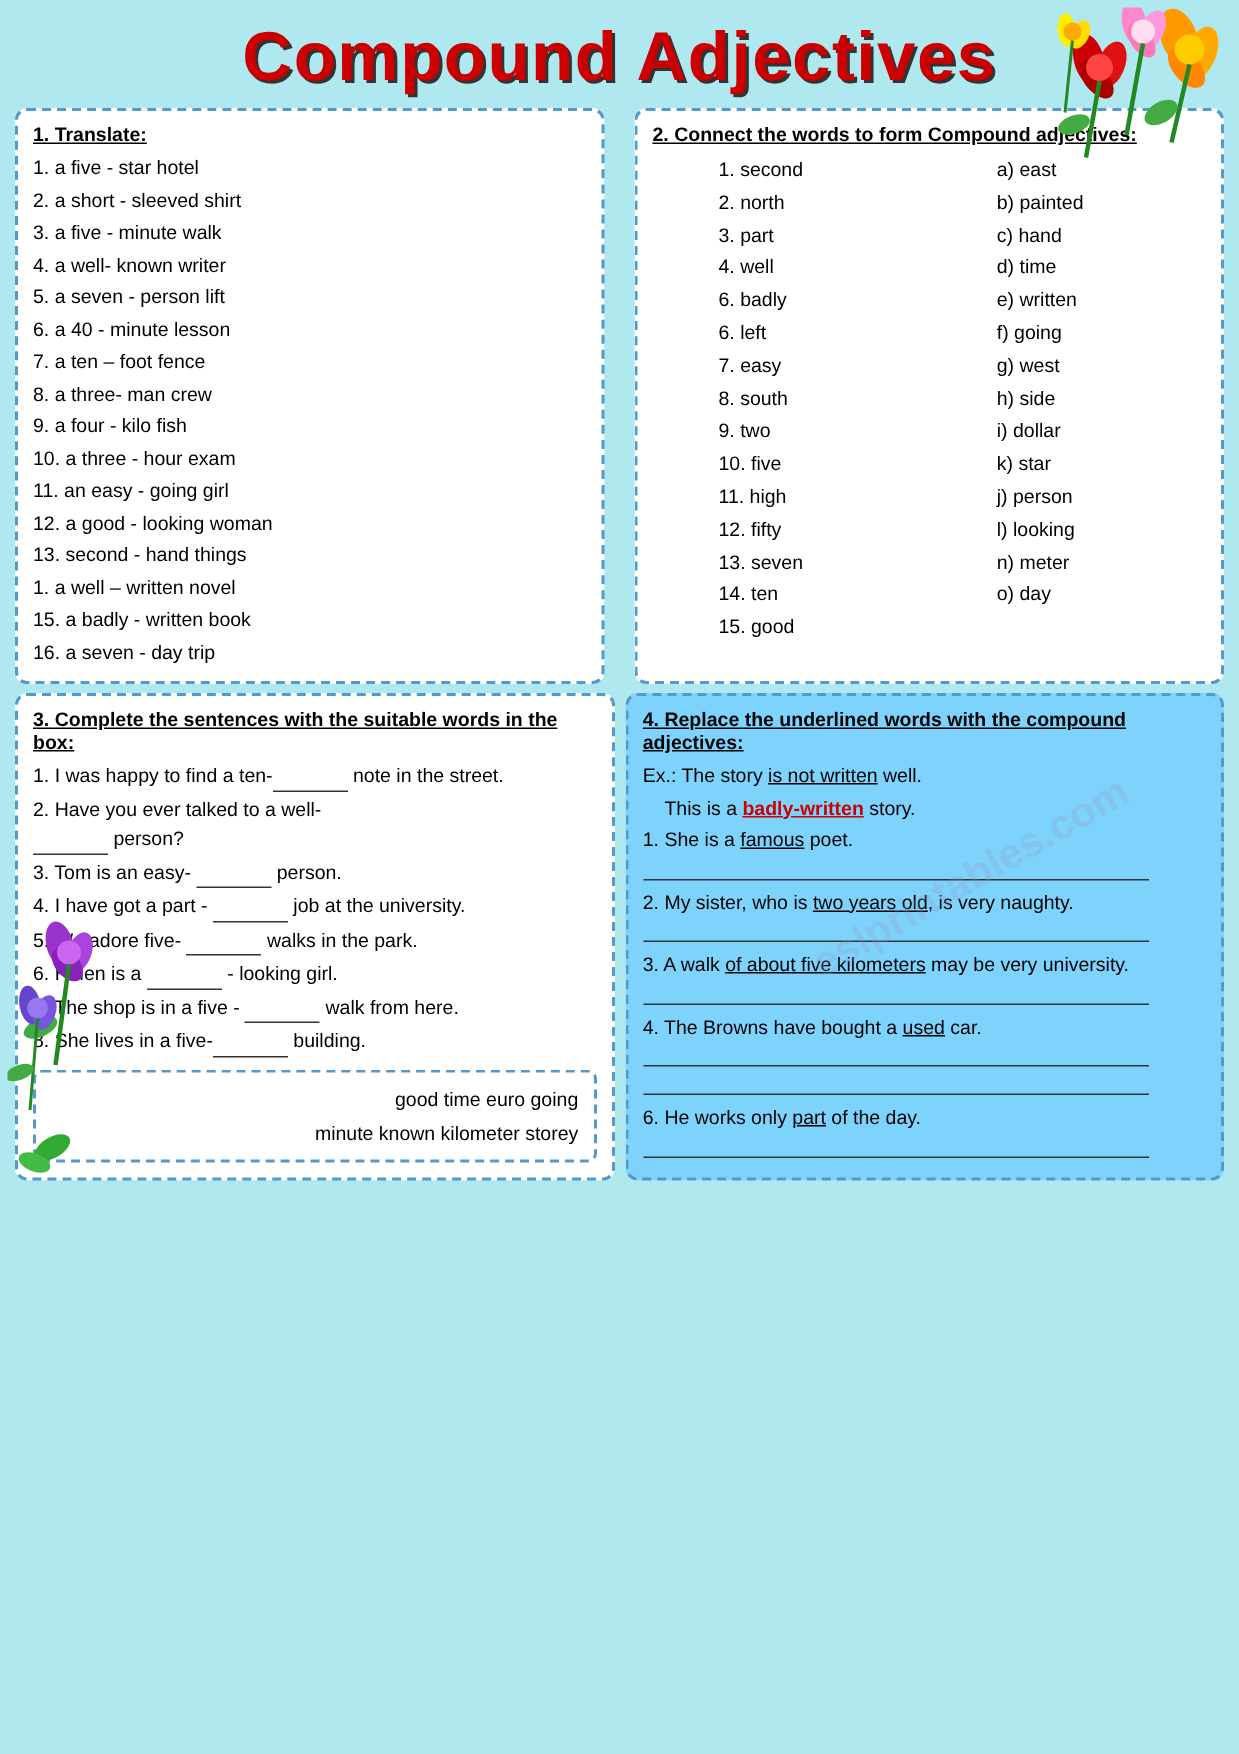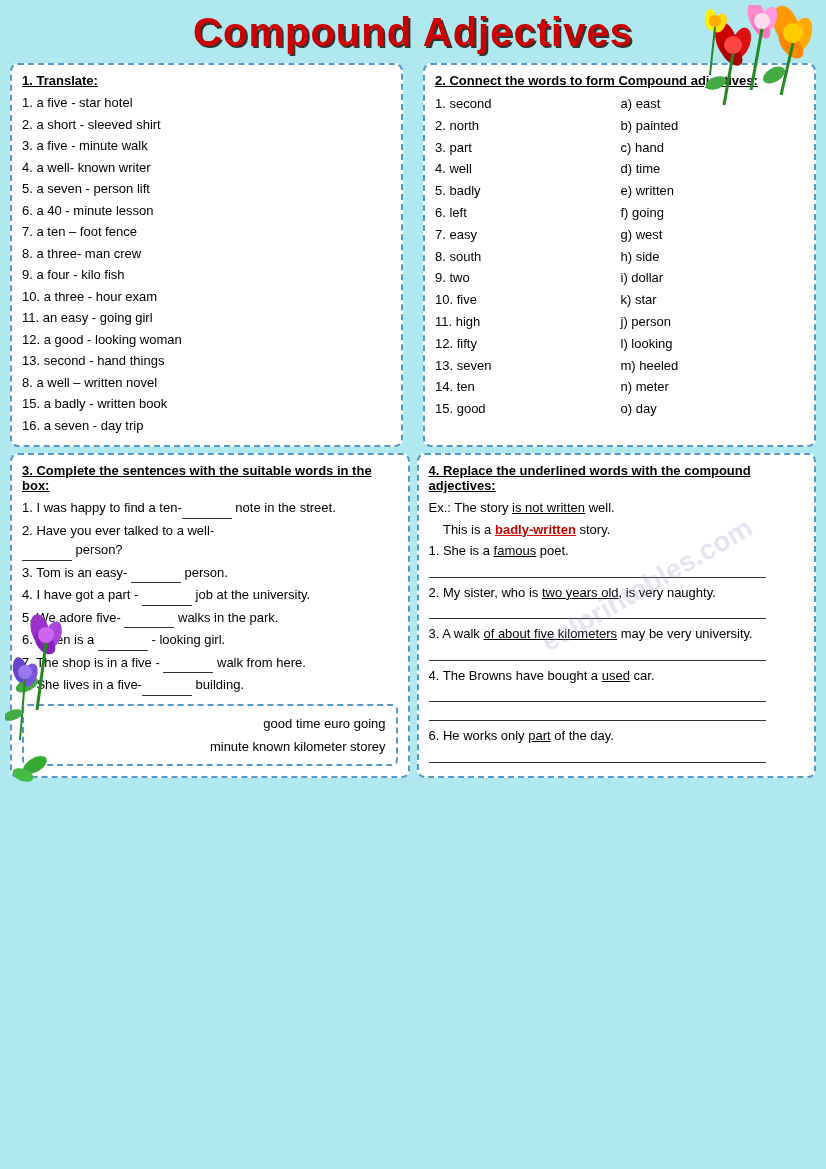--- a/index.html
+++ b/index.html
@@ -15,21 +15,21 @@
     }
 
     
     .title-container {
       text-align: center;
       margin-bottom: 8px;
       position: relative;
       z-index: 2;
     }
     .title {
-      font-size: 40px;
+      font-size: 46px;
       font-weight: bold;
       color: #cc0000;
       font-family: 'Comic Sans MS', cursive, sans-serif;
       text-shadow: 2px 2px 0px #333;
       letter-spacing: 1px;
     }
 
     
     .flower-top-right {
       position: absolute;
@@ -77,20 +77,21 @@
     }
 
     
     .connect-grid {
       display: grid;
       grid-template-columns: 1fr 1fr;
       gap: 2px;
     }
     .connect-left, .connect-right {
       font-size: 13px;
+      margin-left: 44px;
     }
     .connect-item {
       margin: 1px 0;
       line-height: 1.6;
     }
 
     
     .bottom-grid {
       display: grid;
       grid-template-columns: 1fr 1fr;
@@ -100,21 +101,21 @@
 
     .section3-box {
       background: white;
       border: 2px dashed #5599cc;
       border-radius: 8px;
       padding: 8px 10px;
       font-size: 13px;
     }
 
     .section4-box {
-      background: #ffffff;
+      background: #7dd3fc;
       border: 2px dashed #5599cc;
       border-radius: 8px;
       padding: 8px 10px;
       font-size: 13px;
     }
 
     .wordbox {
       border: 2px dashed #5599cc;
       border-radius: 6px;
       padding: 6px 10px;
@@ -231,36 +232,36 @@
     <div class="section-item">4. a well- known writer</div>
     <div class="section-item">5. a seven - person lift</div>
     <div class="section-item">6. a 40 -  minute lesson</div>
     <div class="section-item">7. a ten – foot fence</div>
     <div class="section-item">8. a three- man crew</div>
     <div class="section-item">9. a four - kilo fish</div>
     <div class="section-item">10. a three - hour exam</div>
     <div class="section-item">11. an easy - going girl</div>
     <div class="section-item">12. a good - looking woman</div>
     <div class="section-item">13. second - hand things</div>
-    <div class="section-item">8. a well – written novel</div>
+    <div class="section-item">1. a well – written novel</div>
     <div class="section-item">15. a badly -   written book</div>
     <div class="section-item">16. a seven - day trip</div>
   </div>
 
   <div class="section-box">
     <div class="section-title">
       <span>2. Connect the words to form Compound adjectives:</span>
     </div>
     <div class="connect-grid">
       <div class="connect-left">
         <div class="connect-item">1. second</div>
         <div class="connect-item">2. north</div>
         <div class="connect-item">3. part</div>
         <div class="connect-item">4. well</div>
-        <div class="connect-item">5. badly</div>
+        <div class="connect-item">6. badly</div>
         <div class="connect-item">6. left</div>
         <div class="connect-item">7. easy</div>
         <div class="connect-item">8. south</div>
         <div class="connect-item">9. two</div>
         <div class="connect-item">10. five</div>
         <div class="connect-item">11. high</div>
         <div class="connect-item">12. fifty</div>
         <div class="connect-item">13. seven</div>
         <div class="connect-item">14. ten</div>
         <div class="connect-item">15. good</div>
@@ -271,21 +272,20 @@
         <div class="connect-item">c) hand</div>
         <div class="connect-item">d) time</div>
         <div class="connect-item">e) written</div>
         <div class="connect-item">f) going</div>
         <div class="connect-item">g) west</div>
         <div class="connect-item">h) side</div>
         <div class="connect-item">i) dollar</div>
         <div class="connect-item">k) star</div>
         <div class="connect-item">j) person</div>
         <div class="connect-item">l) looking</div>
-        <div class="connect-item">m) heeled</div>
         <div class="connect-item">n) meter</div>
         <div class="connect-item">o) day</div>
       </div>
     </div>
   </div>
 </div>
 
 <div class="bottom-grid">
 
   <div class="section3-box">

